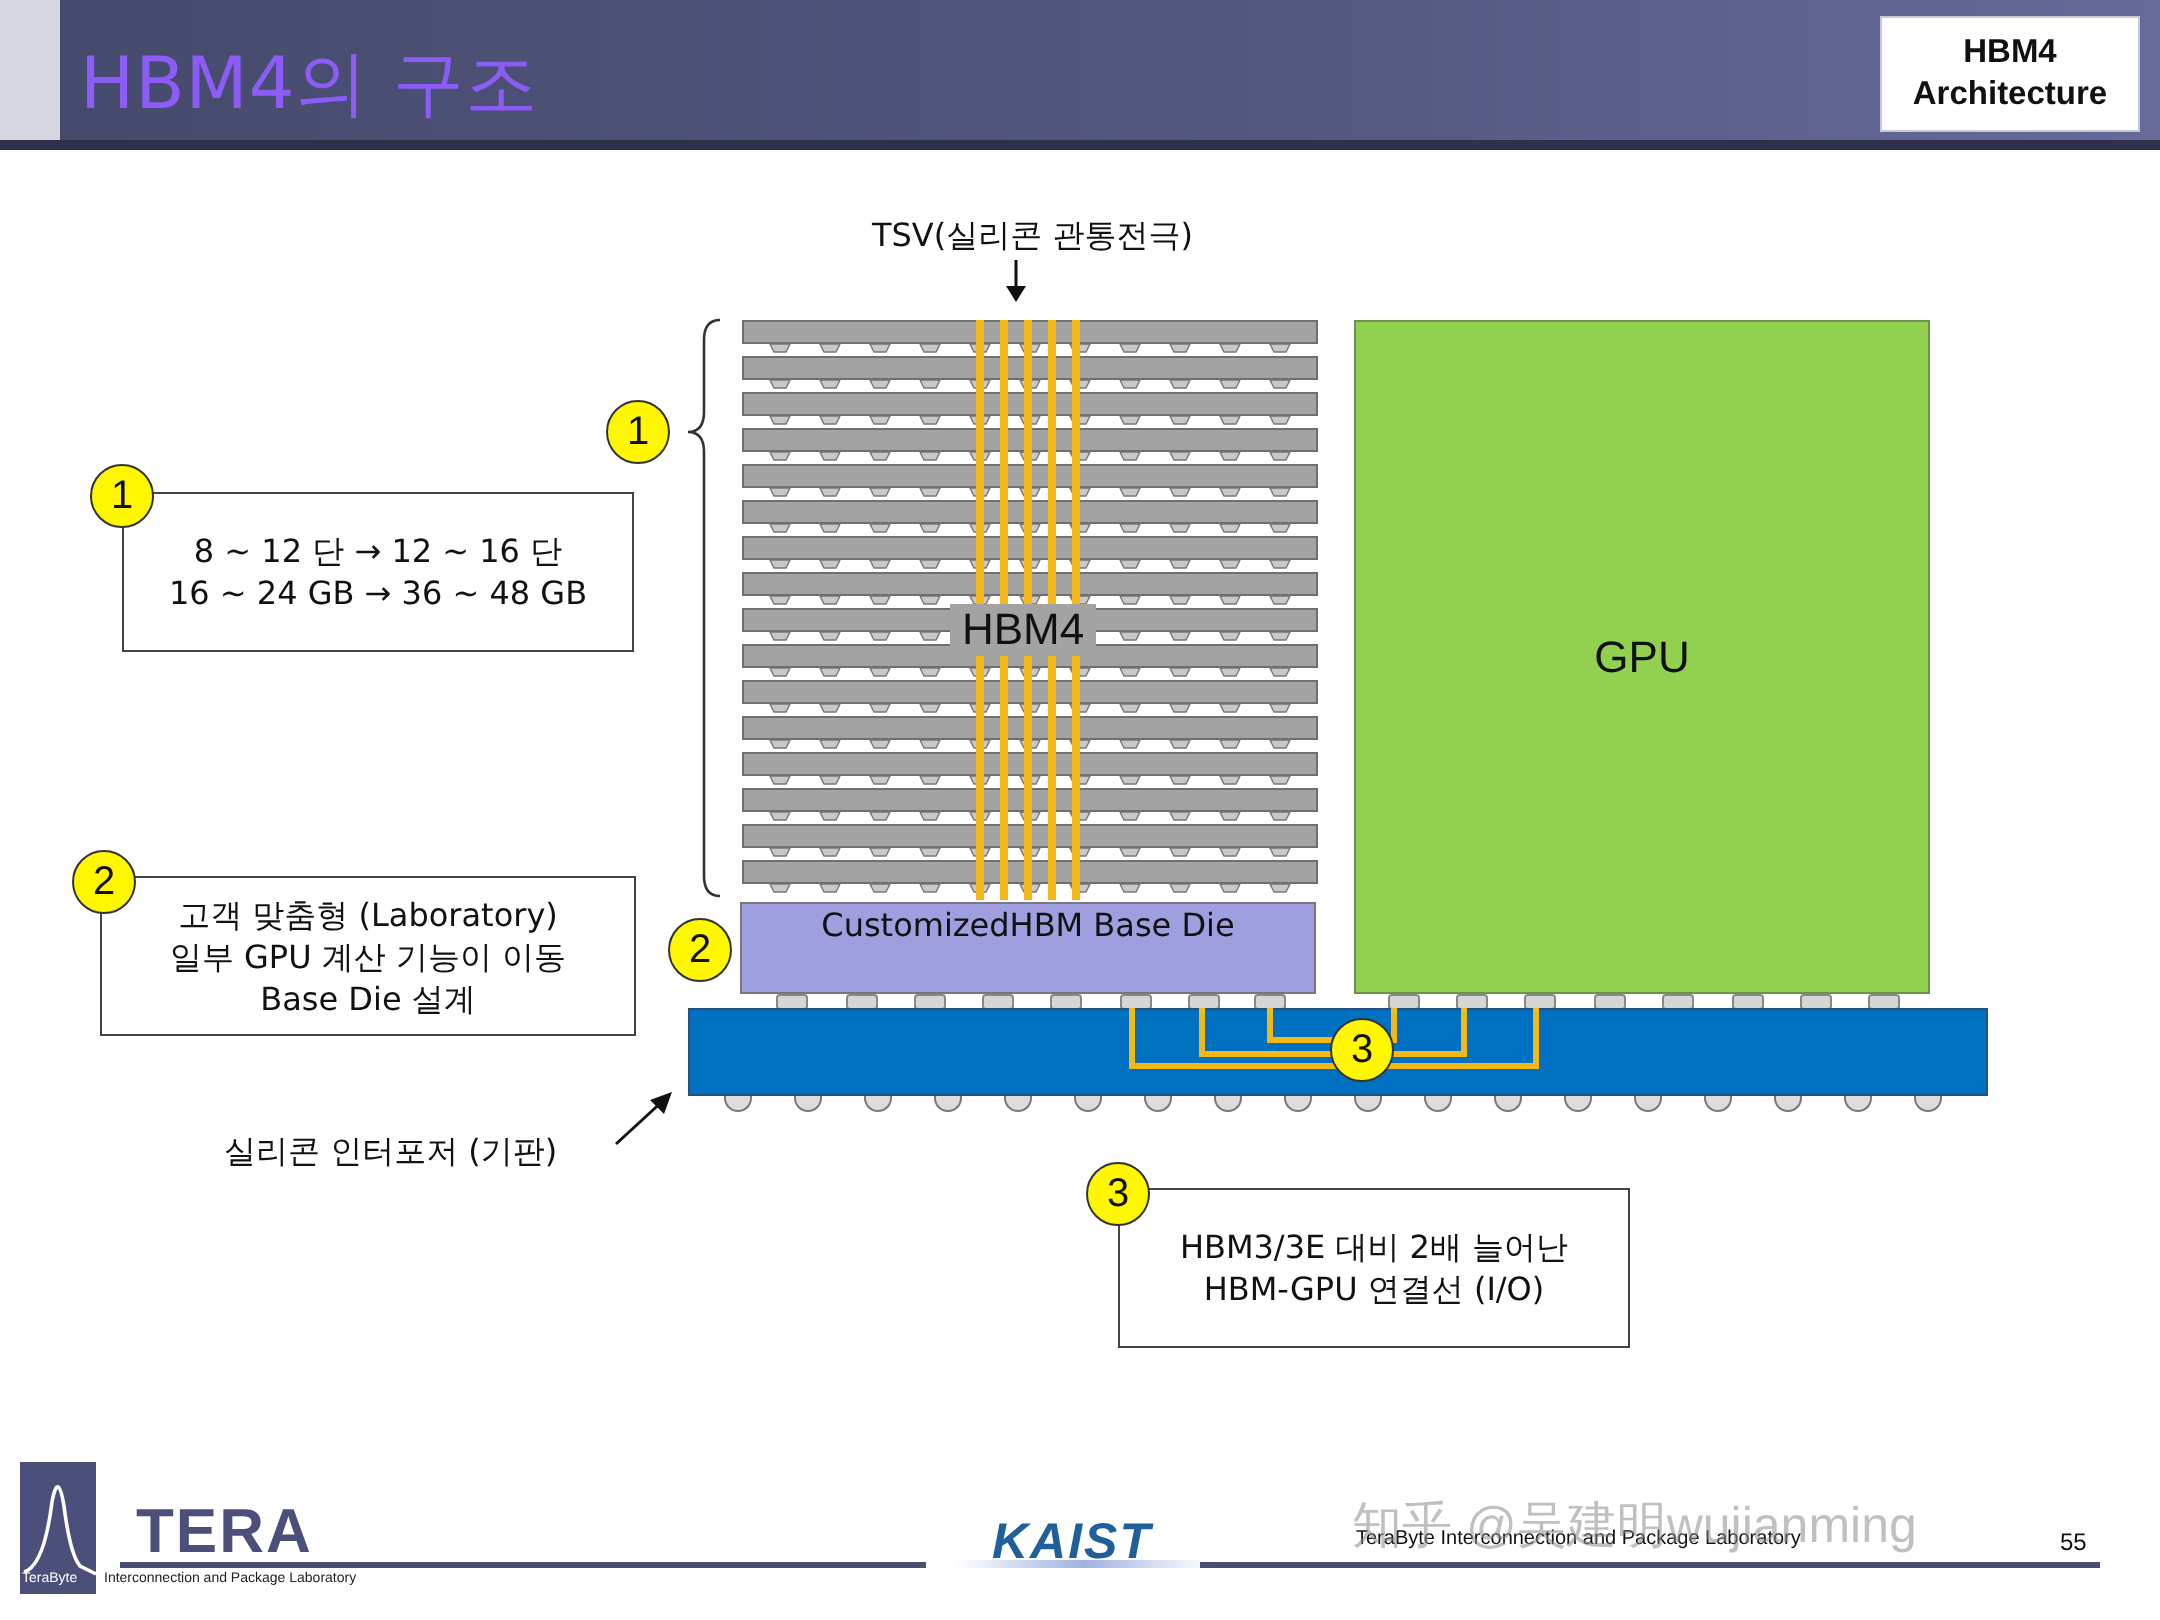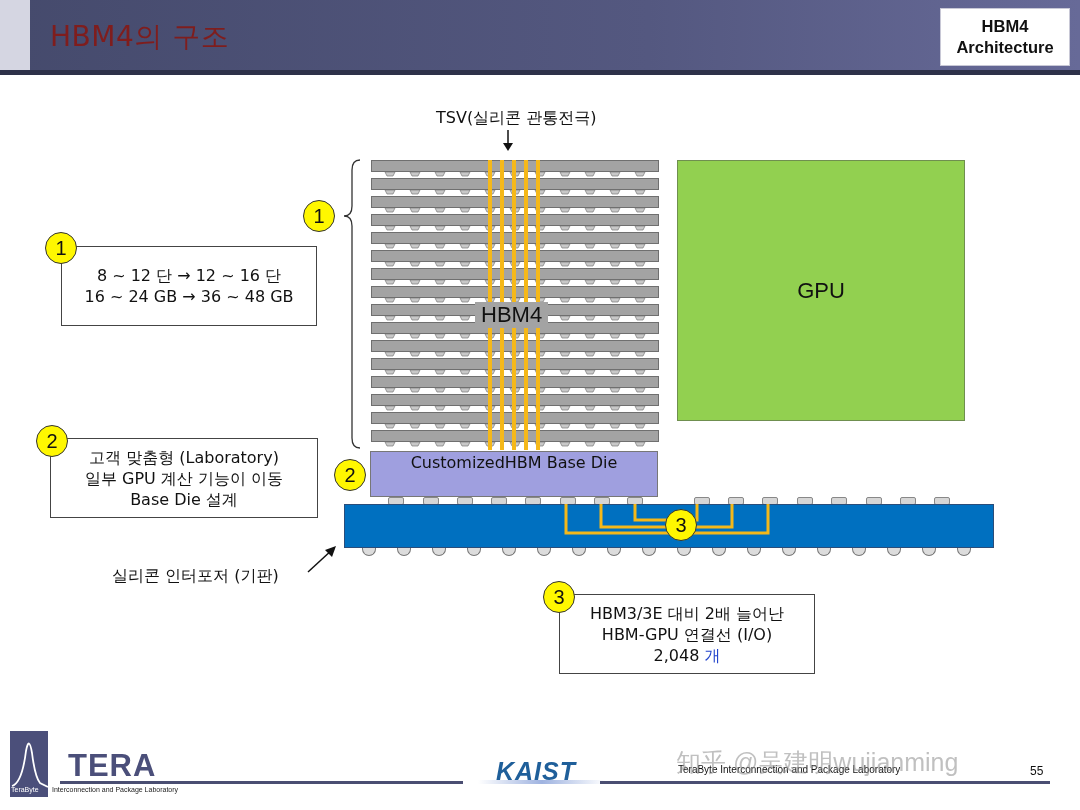--- a/index.html
+++ b/index.html
@@ -3,21 +3,21 @@
 <meta charset="utf-8">
 <style>
   html, body { margin:0; padding:0; }
   body { width:1080px; height:810px; position:relative; background:#ffffff; overflow:hidden;
          font-family:"Liberation Sans","DejaVu Sans",sans-serif; color:#111; }
   .abs { position:absolute; }
   
   .header { left:0; top:0; width:1080px; height:70px; background:linear-gradient(90deg,#454a6c 0%,#545880 60%,#676a98 100%); }
   .header-left-strip { left:0; top:0; width:30px; height:70px; background:#d5d6e2; }
   .header-rule { left:0; top:70px; width:1080px; height:5px; background:#2e3149; }
-  .title { left:50px; top:18px; font-size:28px; color:#7f1d1d; font-family:"DejaVu Sans",sans-serif; letter-spacing:0.5px; }
+  .title { left:40px; top:18px; font-size:36px; color:#8b5cf6; font-family:"DejaVu Sans",sans-serif; letter-spacing:0.5px; }
   .badge { left:940px; top:8px; width:128px; height:56px; background:#ffffff; border:1px solid #c8c8d6;
            display:flex; flex-direction:column; align-items:center; justify-content:center; font-weight:bold; font-size:16.5px; line-height:21px; color:#111; }
   
   .callout { border:1.5px solid #444; background:#fff; text-align:center; font-size:16px; line-height:21px; color:#111;
              display:flex; flex-direction:column; justify-content:center; font-family:"DejaVu Sans",sans-serif; }
   .num { width:30px; height:30px; border-radius:50%; background:#fff700; border:1.5px solid #333;
          display:flex; align-items:center; justify-content:center; font-size:20px; color:#111; font-family:"Liberation Sans",sans-serif; }
   .plain { font-size:16px; font-family:"DejaVu Sans",sans-serif; color:#111; }
   .blue { color:#2244cc; }
   
@@ -87,21 +87,21 @@
   <div class="abs tsv" style="left:153px; top:0; height:290px;"></div>
   <div class="abs tsv" style="left:165px; top:0; height:290px;"></div>
   <div class="abs hbm-label" style="left:104px; top:142px;">HBM4</div>
 </div>
 
 <div class="abs basedie" style="left:370px; top:451px; width:288px; height:46px;">
   <span>Customized</span>
   <span>HBM Base Die</span>
 </div>
 
-<div class="abs gpu" style="left:677px; top:160px; width:288px; height:261px;">
+<div class="abs gpu" style="left:677px; top:160px; width:288px; height:337px;">
   <span>GPU</span>
 </div>
 
 <div class="abs bump" style="left:388px; top:497px;"></div>
 <div class="abs bump" style="left:423px; top:497px;"></div>
 <div class="abs bump" style="left:457px; top:497px;"></div>
 <div class="abs bump" style="left:491px; top:497px;"></div>
 <div class="abs bump" style="left:525px; top:497px;"></div>
 <div class="abs bump" style="left:560px; top:497px;"></div>
 <div class="abs bump" style="left:594px; top:497px;"></div>
@@ -163,21 +163,20 @@
 
 <div class="abs plain" style="left:112px; top:566px;">실리콘 인터포저 (기판)</div>
 <svg class="abs" style="left:305px; top:543px;" width="34" height="32">
   <line x1="3" y1="29" x2="28" y2="6" stroke="#111" stroke-width="1.5"></line>
   <polygon points="31,3 20,7 27,14" fill="#111"></polygon>
 </svg>
 
 <div class="abs callout" style="left:559px; top:594px; width:254px; height:78px;">
   <span>HBM3/3E 대비 2배 늘어난</span>
   <span>HBM-GPU 연결선 (I/O)</span>
-  <span><span>2,048</span> <span class="blue">개</span></span>
 </div>
 <div class="abs num" style="left:543px; top:581px;">3</div>
 
 <div class="abs" style="left:10px; top:731px; width:38px; height:66px; background:#4b4f7a;">
   <svg width="38" height="66">
     <path d="M2,55 Q12,52 16,20 Q19,4 22,22 Q25,46 30,52 L38,56" fill="none" stroke="#ffffff" stroke-width="1.8"></path>
   </svg>
 </div>
 <div class="abs" style="left:68px; top:748px; font-size:31px; font-weight:bold; color:#4b4f7a; letter-spacing:1px;">TERA</div>
 <div class="abs" style="left:11px; top:786px; font-size:7px; color:#ffffff;">TeraByte</div>

